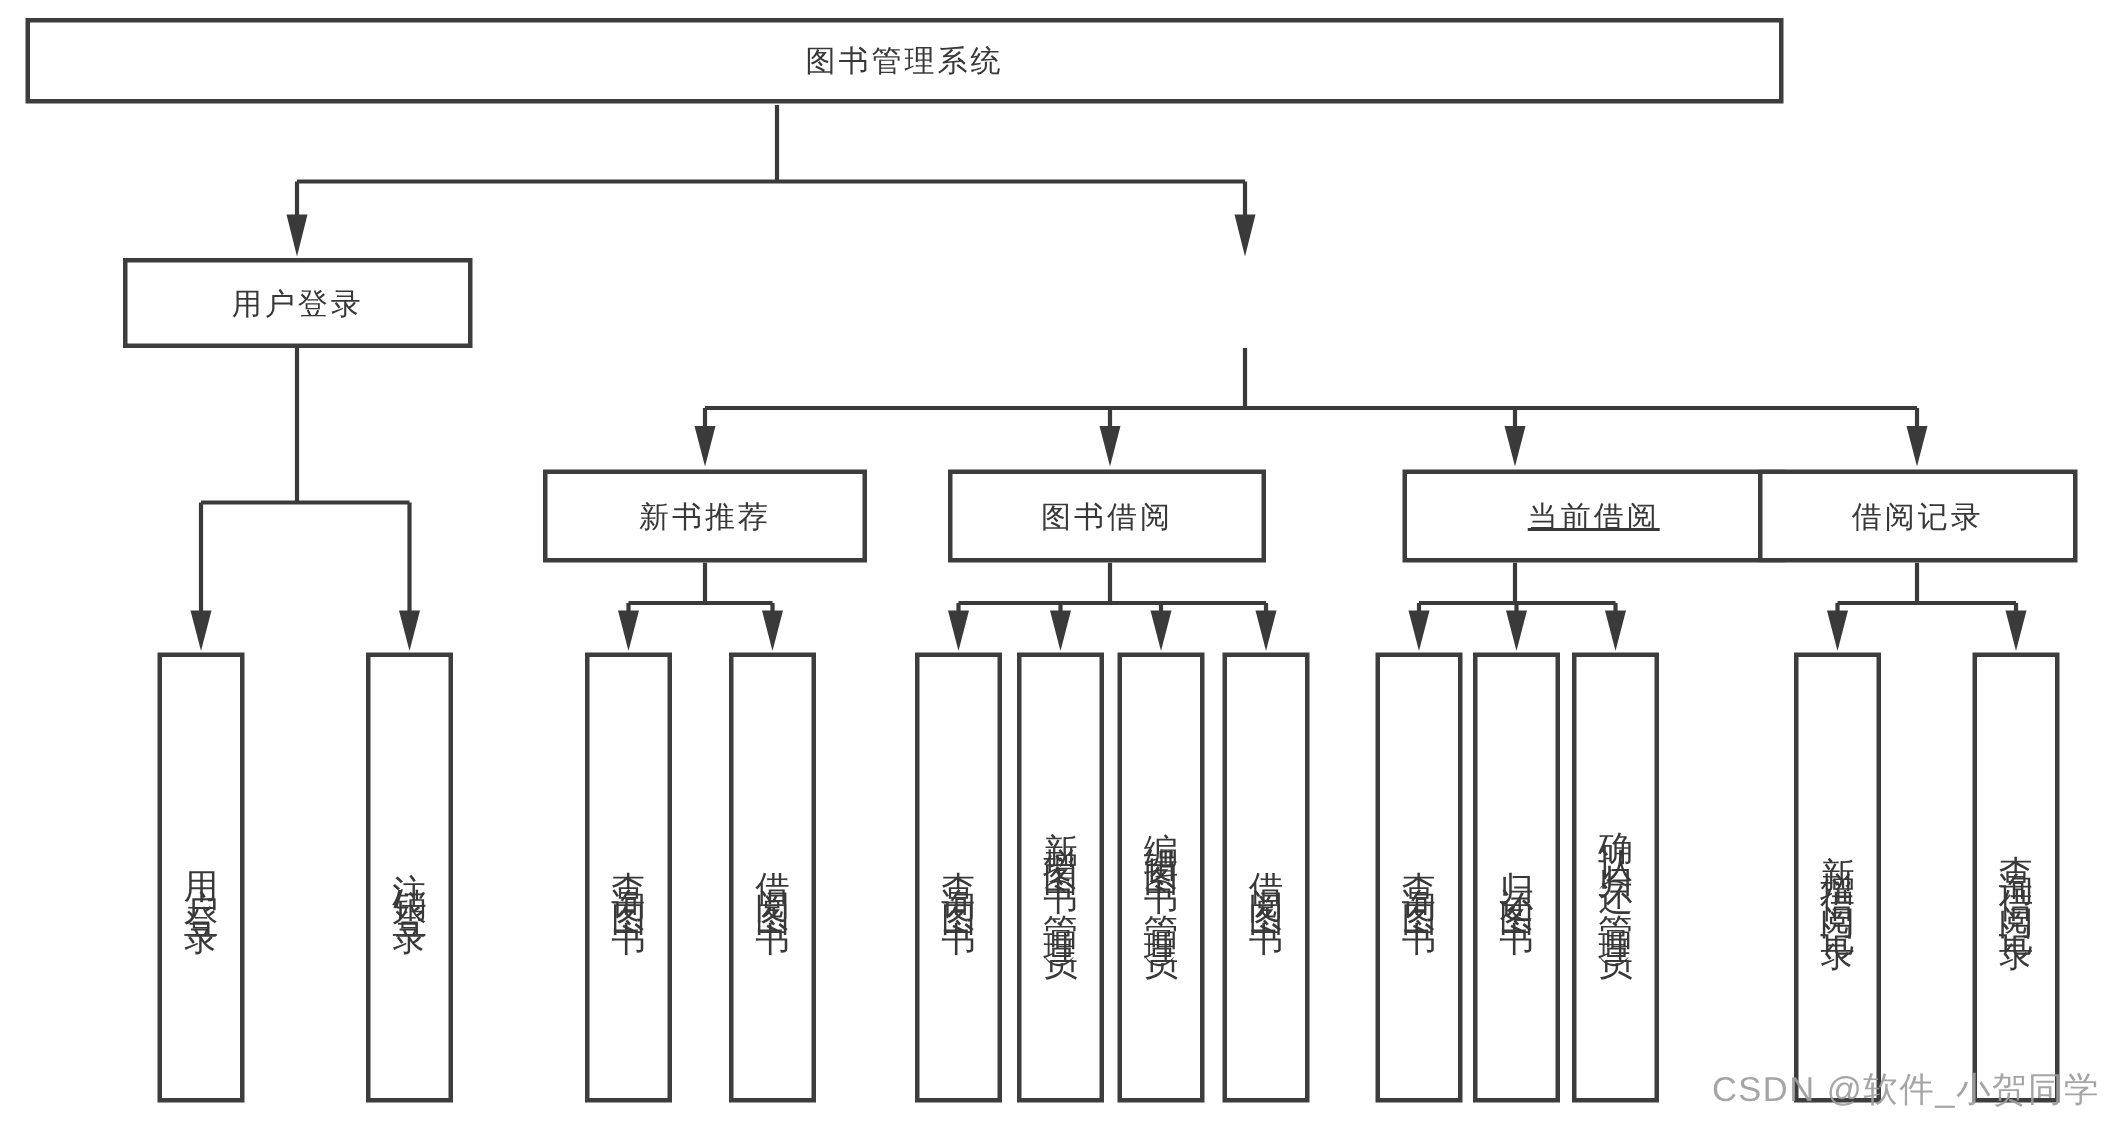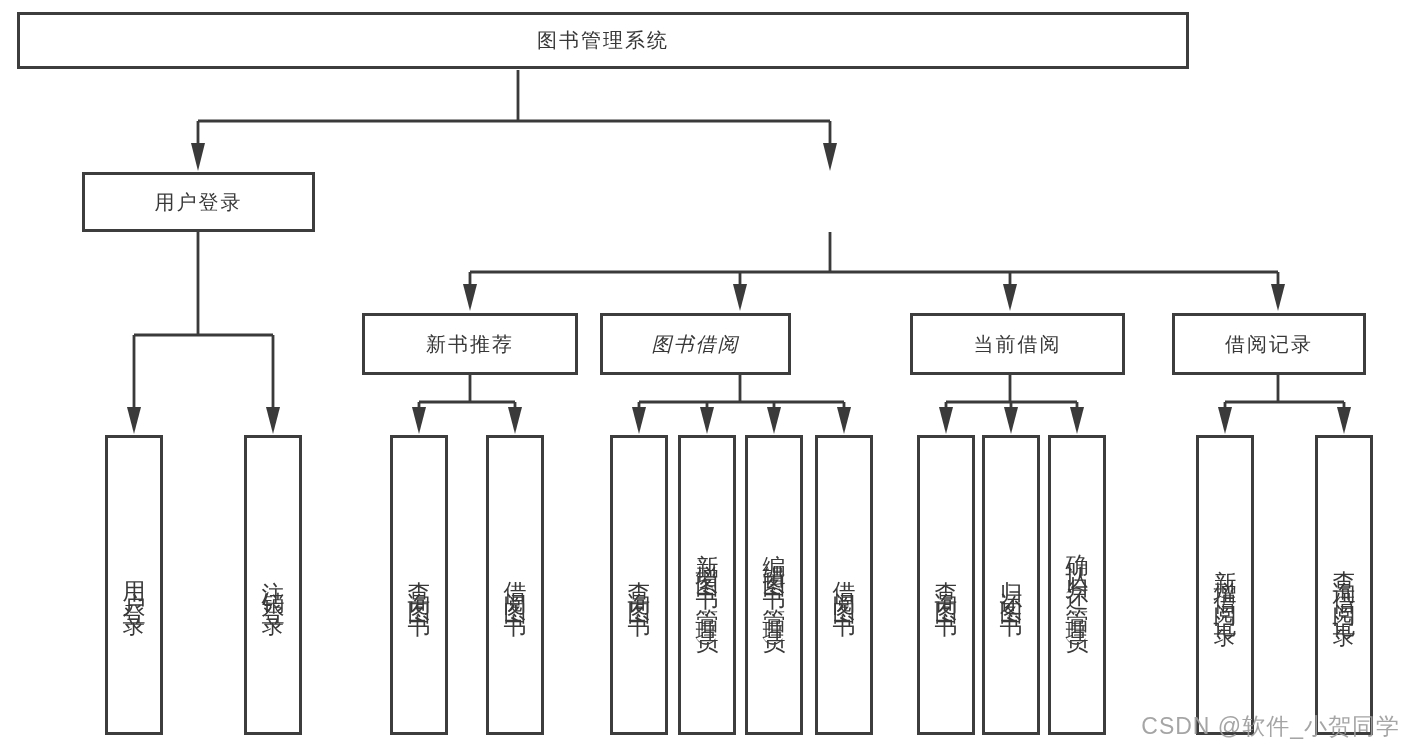--- a/index.html
+++ b/index.html
@@ -87,23 +87,23 @@
       <polygon points="1218,407 1232,407 1225,434"></polygon>
       <polygon points="1337,407 1351,407 1344,434"></polygon>
     </g>
   </svg>
 
   <div class="box" style="left:17px;top:12px;width:1172px;height:57px;">图书管理系统</div>
 
   <div class="box" style="left:82px;top:172px;width:233px;height:60px;">用户登录</div>
 
   <div class="box lvl3" style="left:362px;top:313px;width:216px;height:62px;">新书推荐</div>
-  <div class="box lvl3" style="left:600px;top:313px;width:191px;height:62px;font-style:italic;">图书借阅</div>
-  <div class="box lvl3" style="left:910px;top:313px;width:215px;height:62px;">当前借阅</div>
-  <div class="box lvl3" style="left:1172px;top:313px;width:194px;height:62px;">借阅记录</div>
+  <div class="box lvl3" style="left:632px;top:313px;width:212px;height:62px;">图书借阅</div>
+  <div class="box lvl3" style="left:935px;top:313px;width:255px;height:62px;text-decoration:underline;">当前借阅</div>
+  <div class="box lvl3" style="left:1172px;top:313px;width:213px;height:62px;">借阅记录</div>
 
   <div class="box leaf" style="left:105px;top:435px;width:58px;height:300px;">用户登录</div>
   <div class="box leaf" style="left:244px;top:435px;width:58px;height:300px;">注销登录</div>
 
   <div class="box leaf" style="left:390px;top:435px;width:58px;height:300px;">查询图书</div>
   <div class="box leaf" style="left:486px;top:435px;width:58px;height:300px;">借阅图书</div>
 
   <div class="box leaf" style="left:610px;top:435px;width:58px;height:300px;">查询图书</div>
   <div class="box leaf" style="left:678px;top:435px;width:58px;height:300px;">新增图书（管理员）</div>
   <div class="box leaf" style="left:745px;top:435px;width:58px;height:300px;">编辑图书（管理员）</div>

